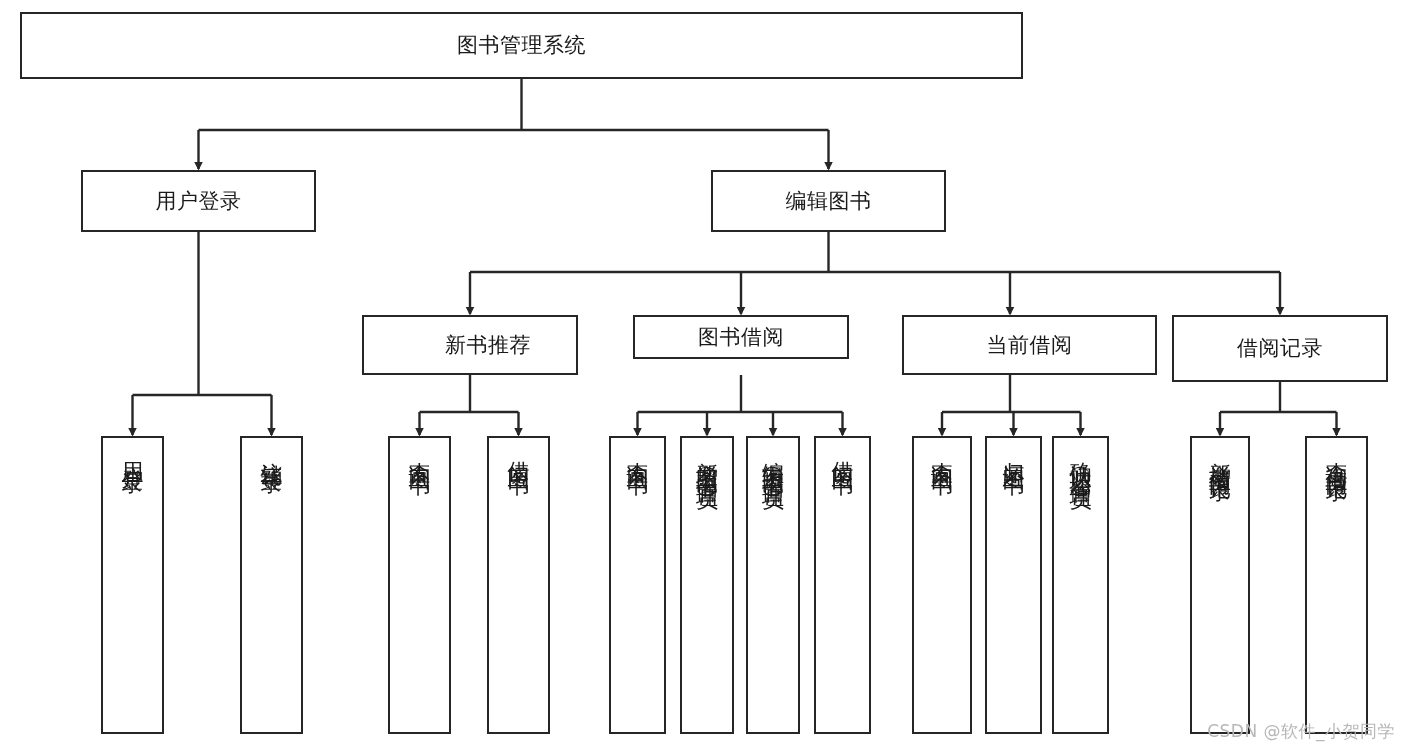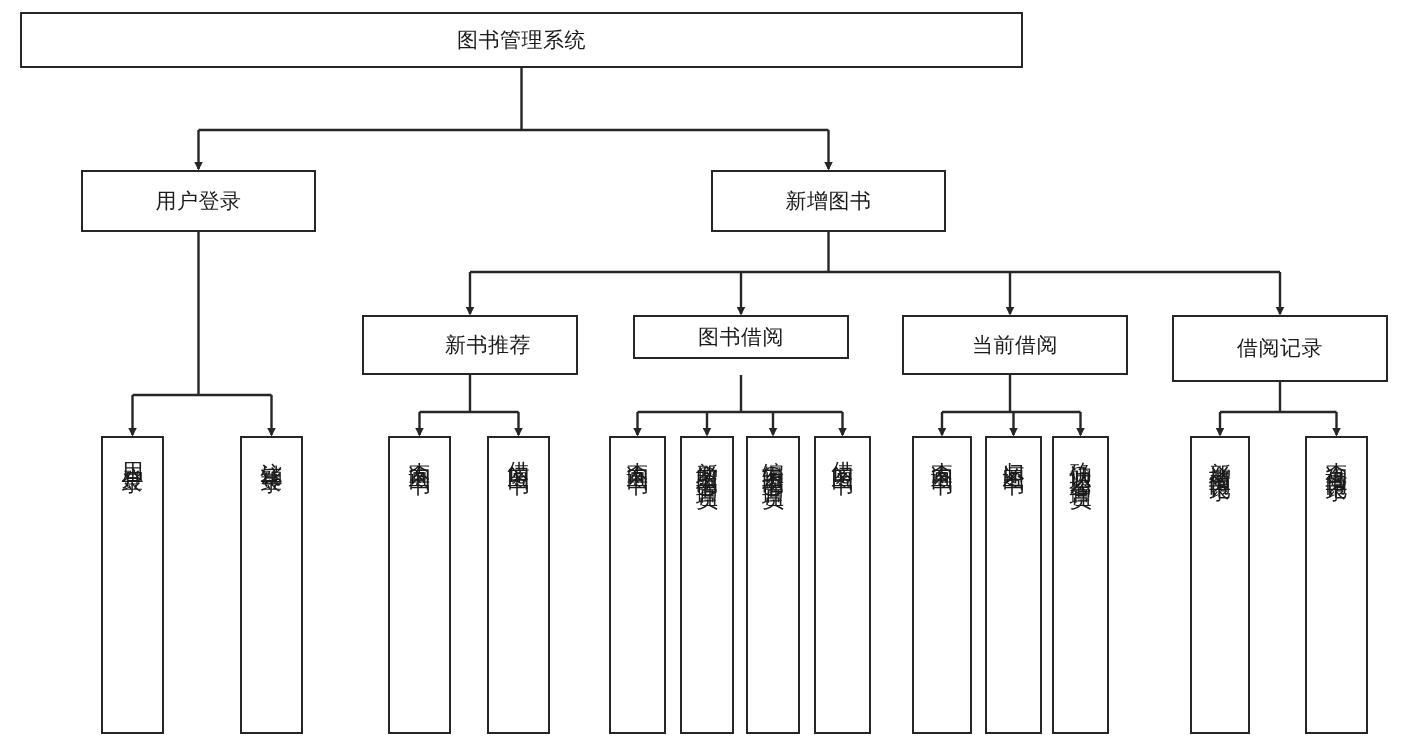--- a/index.html
+++ b/index.html
@@ -107,36 +107,36 @@
         <path d="M1013.5,412 L1013.5,435" marker-end="url(#arrowhead)"></path>
         <path d="M1080.5,412 L1080.5,435" marker-end="url(#arrowhead)"></path>
         <path d="M1280,375 L1280,412"></path>
         <path d="M1220,412 L1336.5,412"></path>
         <path d="M1220,412 L1220,435" marker-end="url(#arrowhead)"></path>
         <path d="M1336.5,412 L1336.5,435" marker-end="url(#arrowhead)"></path>
       </g>
   </svg>
 
   <div id="nodes-layer">
-      <div class="node-box" style="left: 20px; top: 12px; width: 1003px; height: 56px;">
+      <div class="node-box" style="left: 20px; top: 12px; width: 1003px; height: 67px;">
         <span class="node-label">图书管理系统</span>
       </div>
       <div class="node-box" style="left: 81px; top: 170px; width: 235px; height: 62px;">
         <span class="node-label">用户登录</span>
       </div>
       <div class="node-box" style="left: 711px; top: 170px; width: 235px; height: 62px;">
-        <span class="node-label">新增图书</span>
+        <span class="node-label">编辑图书</span>
       </div>
       <div class="node-box" style="left: 362px; top: 315px; width: 216px; height: 60px; padding-left: 36px;">
         <span class="node-label">新书推荐</span>
       </div>
       <div class="node-box" style="left: 633px; top: 315px; width: 216px; height: 44px;">
         <span class="node-label">图书借阅</span>
       </div>
-      <div class="node-box" style="left: 902px; top: 315px; width: 226px; height: 60px;">
+      <div class="node-box" style="left: 902px; top: 315px; width: 255px; height: 60px;">
         <span class="node-label">当前借阅</span>
       </div>
       <div class="node-box" style="left: 1172px; top: 315px; width: 216px; height: 67px;">
         <span class="node-label">借阅记录</span>
       </div>
       <div class="node-box leaf" style="left: 101px; top: 436px; width: 63px; height: 298px;">
         <span class="node-label">用户登录</span>
       </div>
       <div class="node-box leaf" style="left: 240px; top: 436px; width: 63px; height: 298px;">
         <span class="node-label">注销登录</span>
@@ -169,14 +169,15 @@
         <span class="node-label">确认归还（管理员）</span>
       </div>
       <div class="node-box leaf" style="left: 1190px; top: 436px; width: 60px; height: 298px;">
         <span class="node-label">新增借阅记录</span>
       </div>
       <div class="node-box leaf" style="left: 1305px; top: 436px; width: 63px; height: 298px;">
         <span class="node-label">查询借阅记录</span>
       </div>
     </div>
 
+  <div class="watermark">CSDN @软件_小贺同学</div>
 
 </div>
 
 </body></html>

